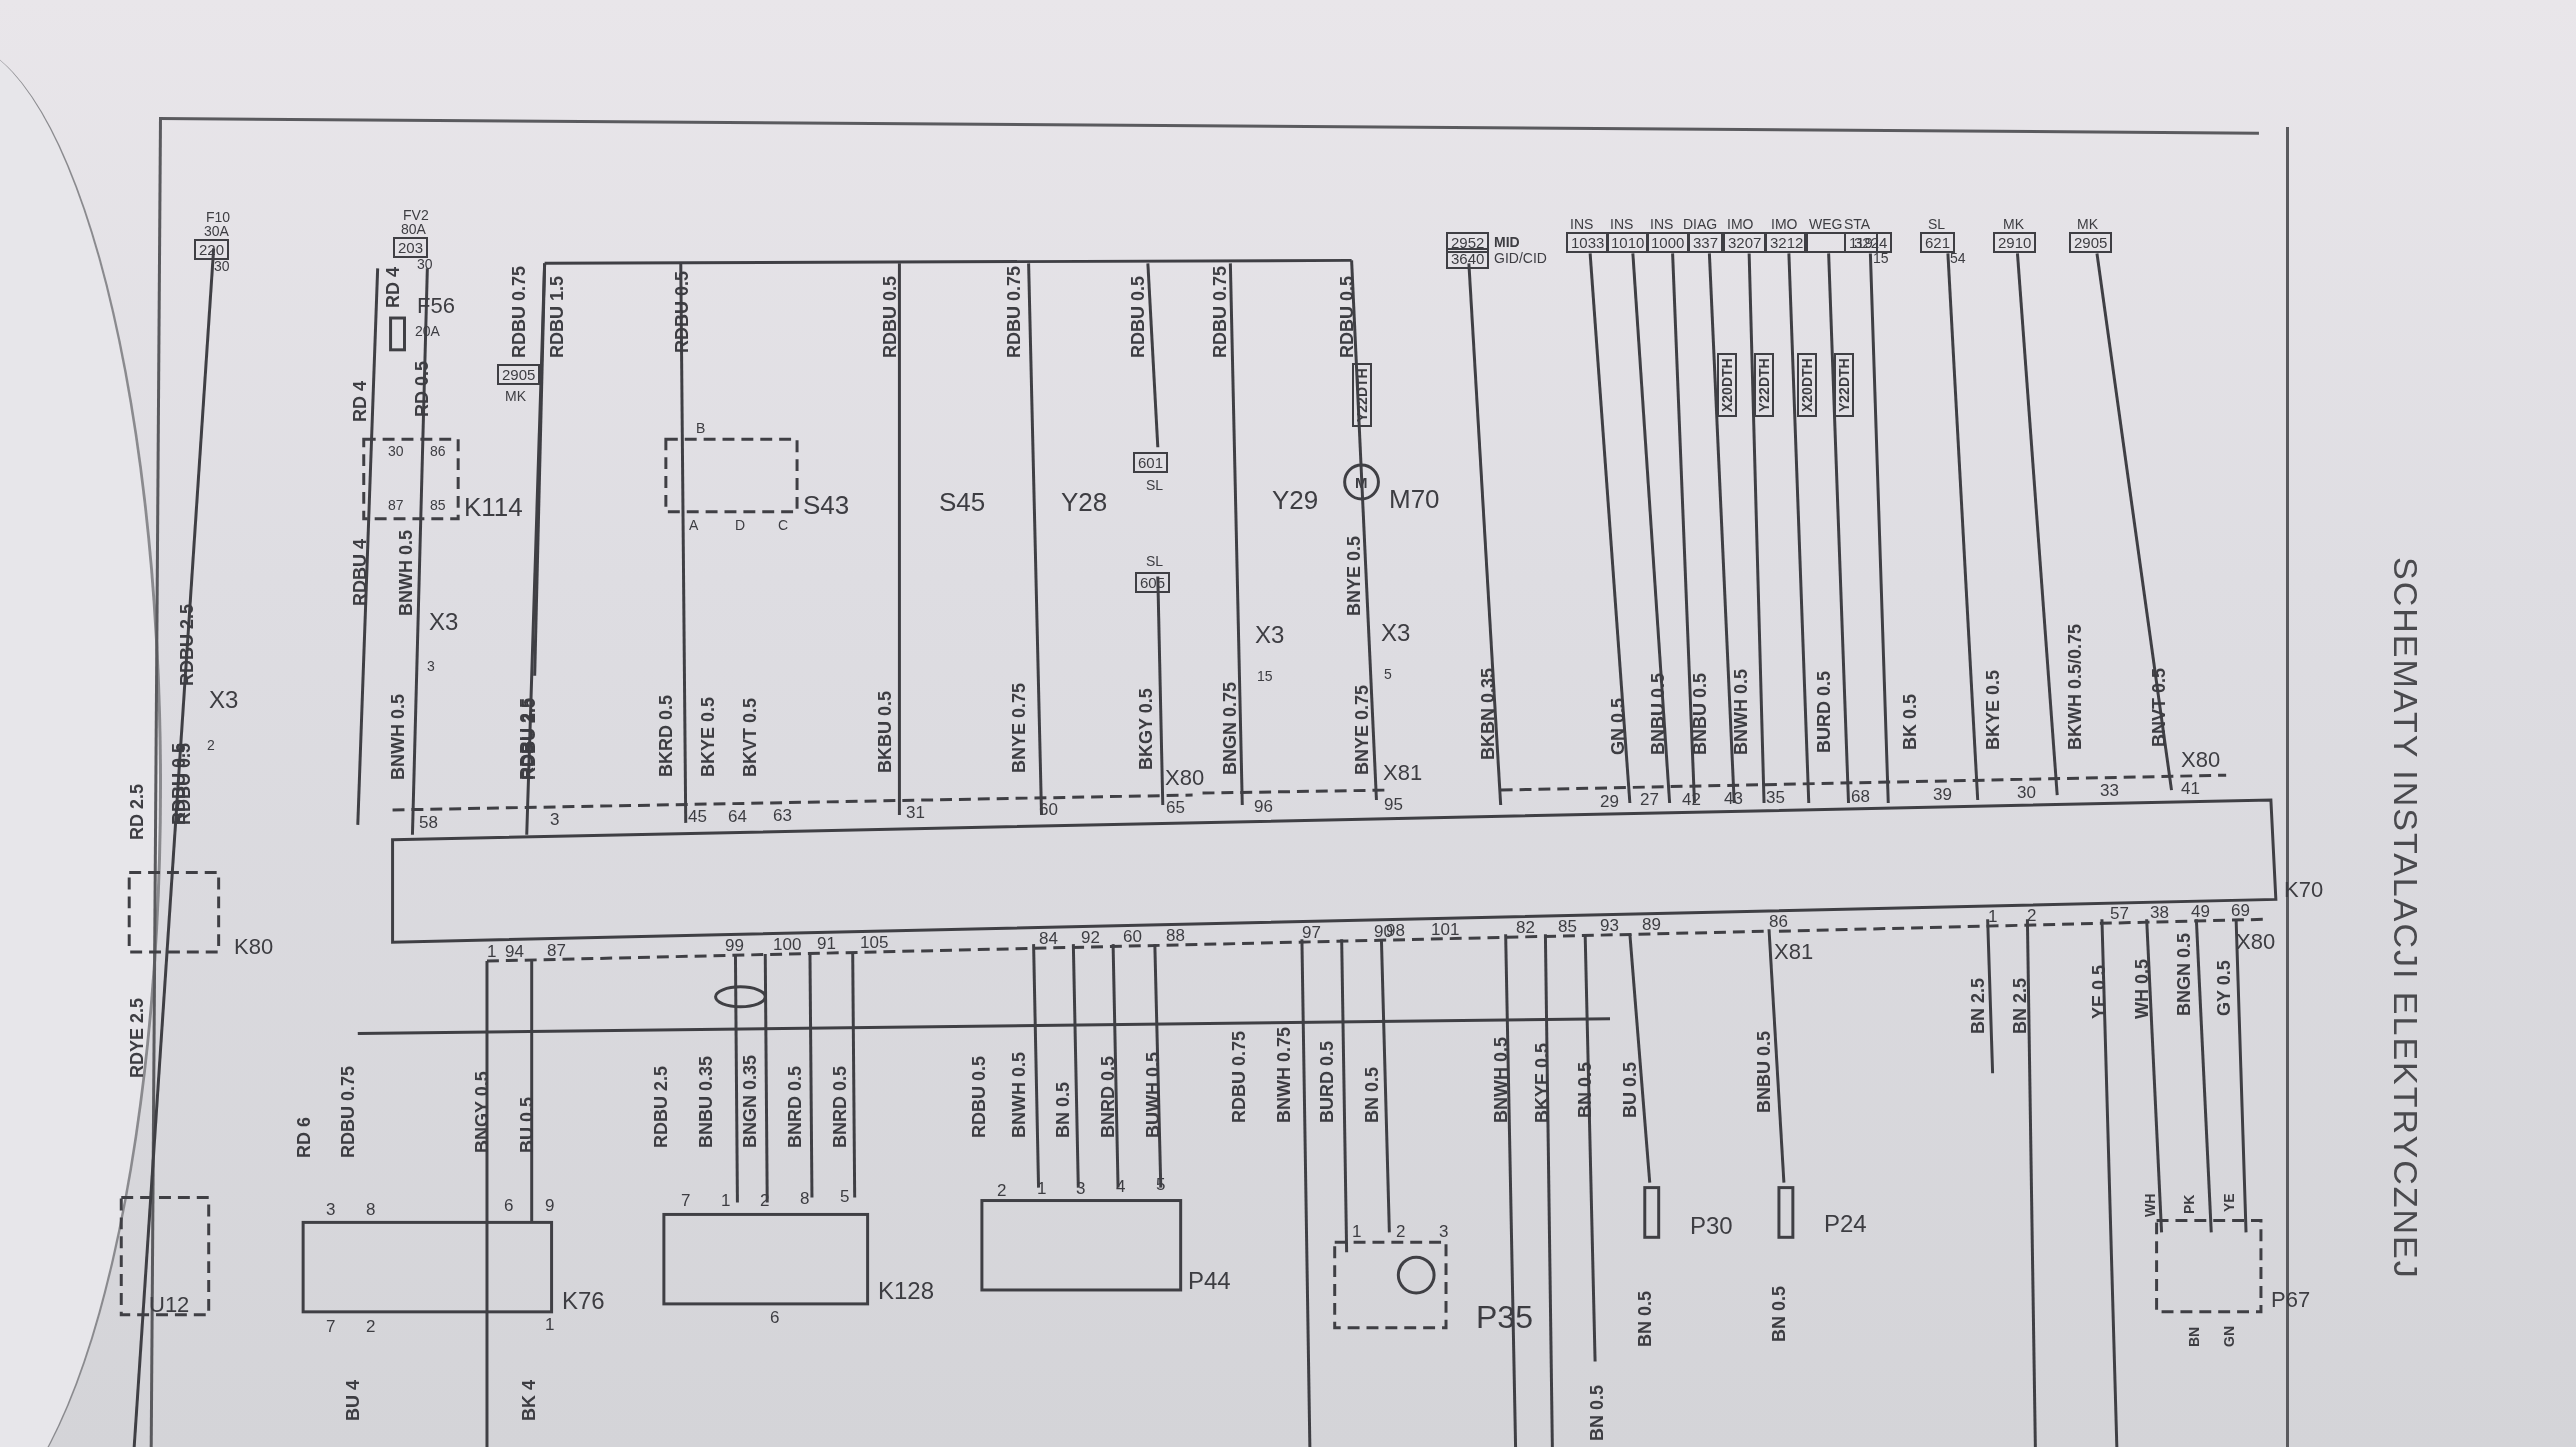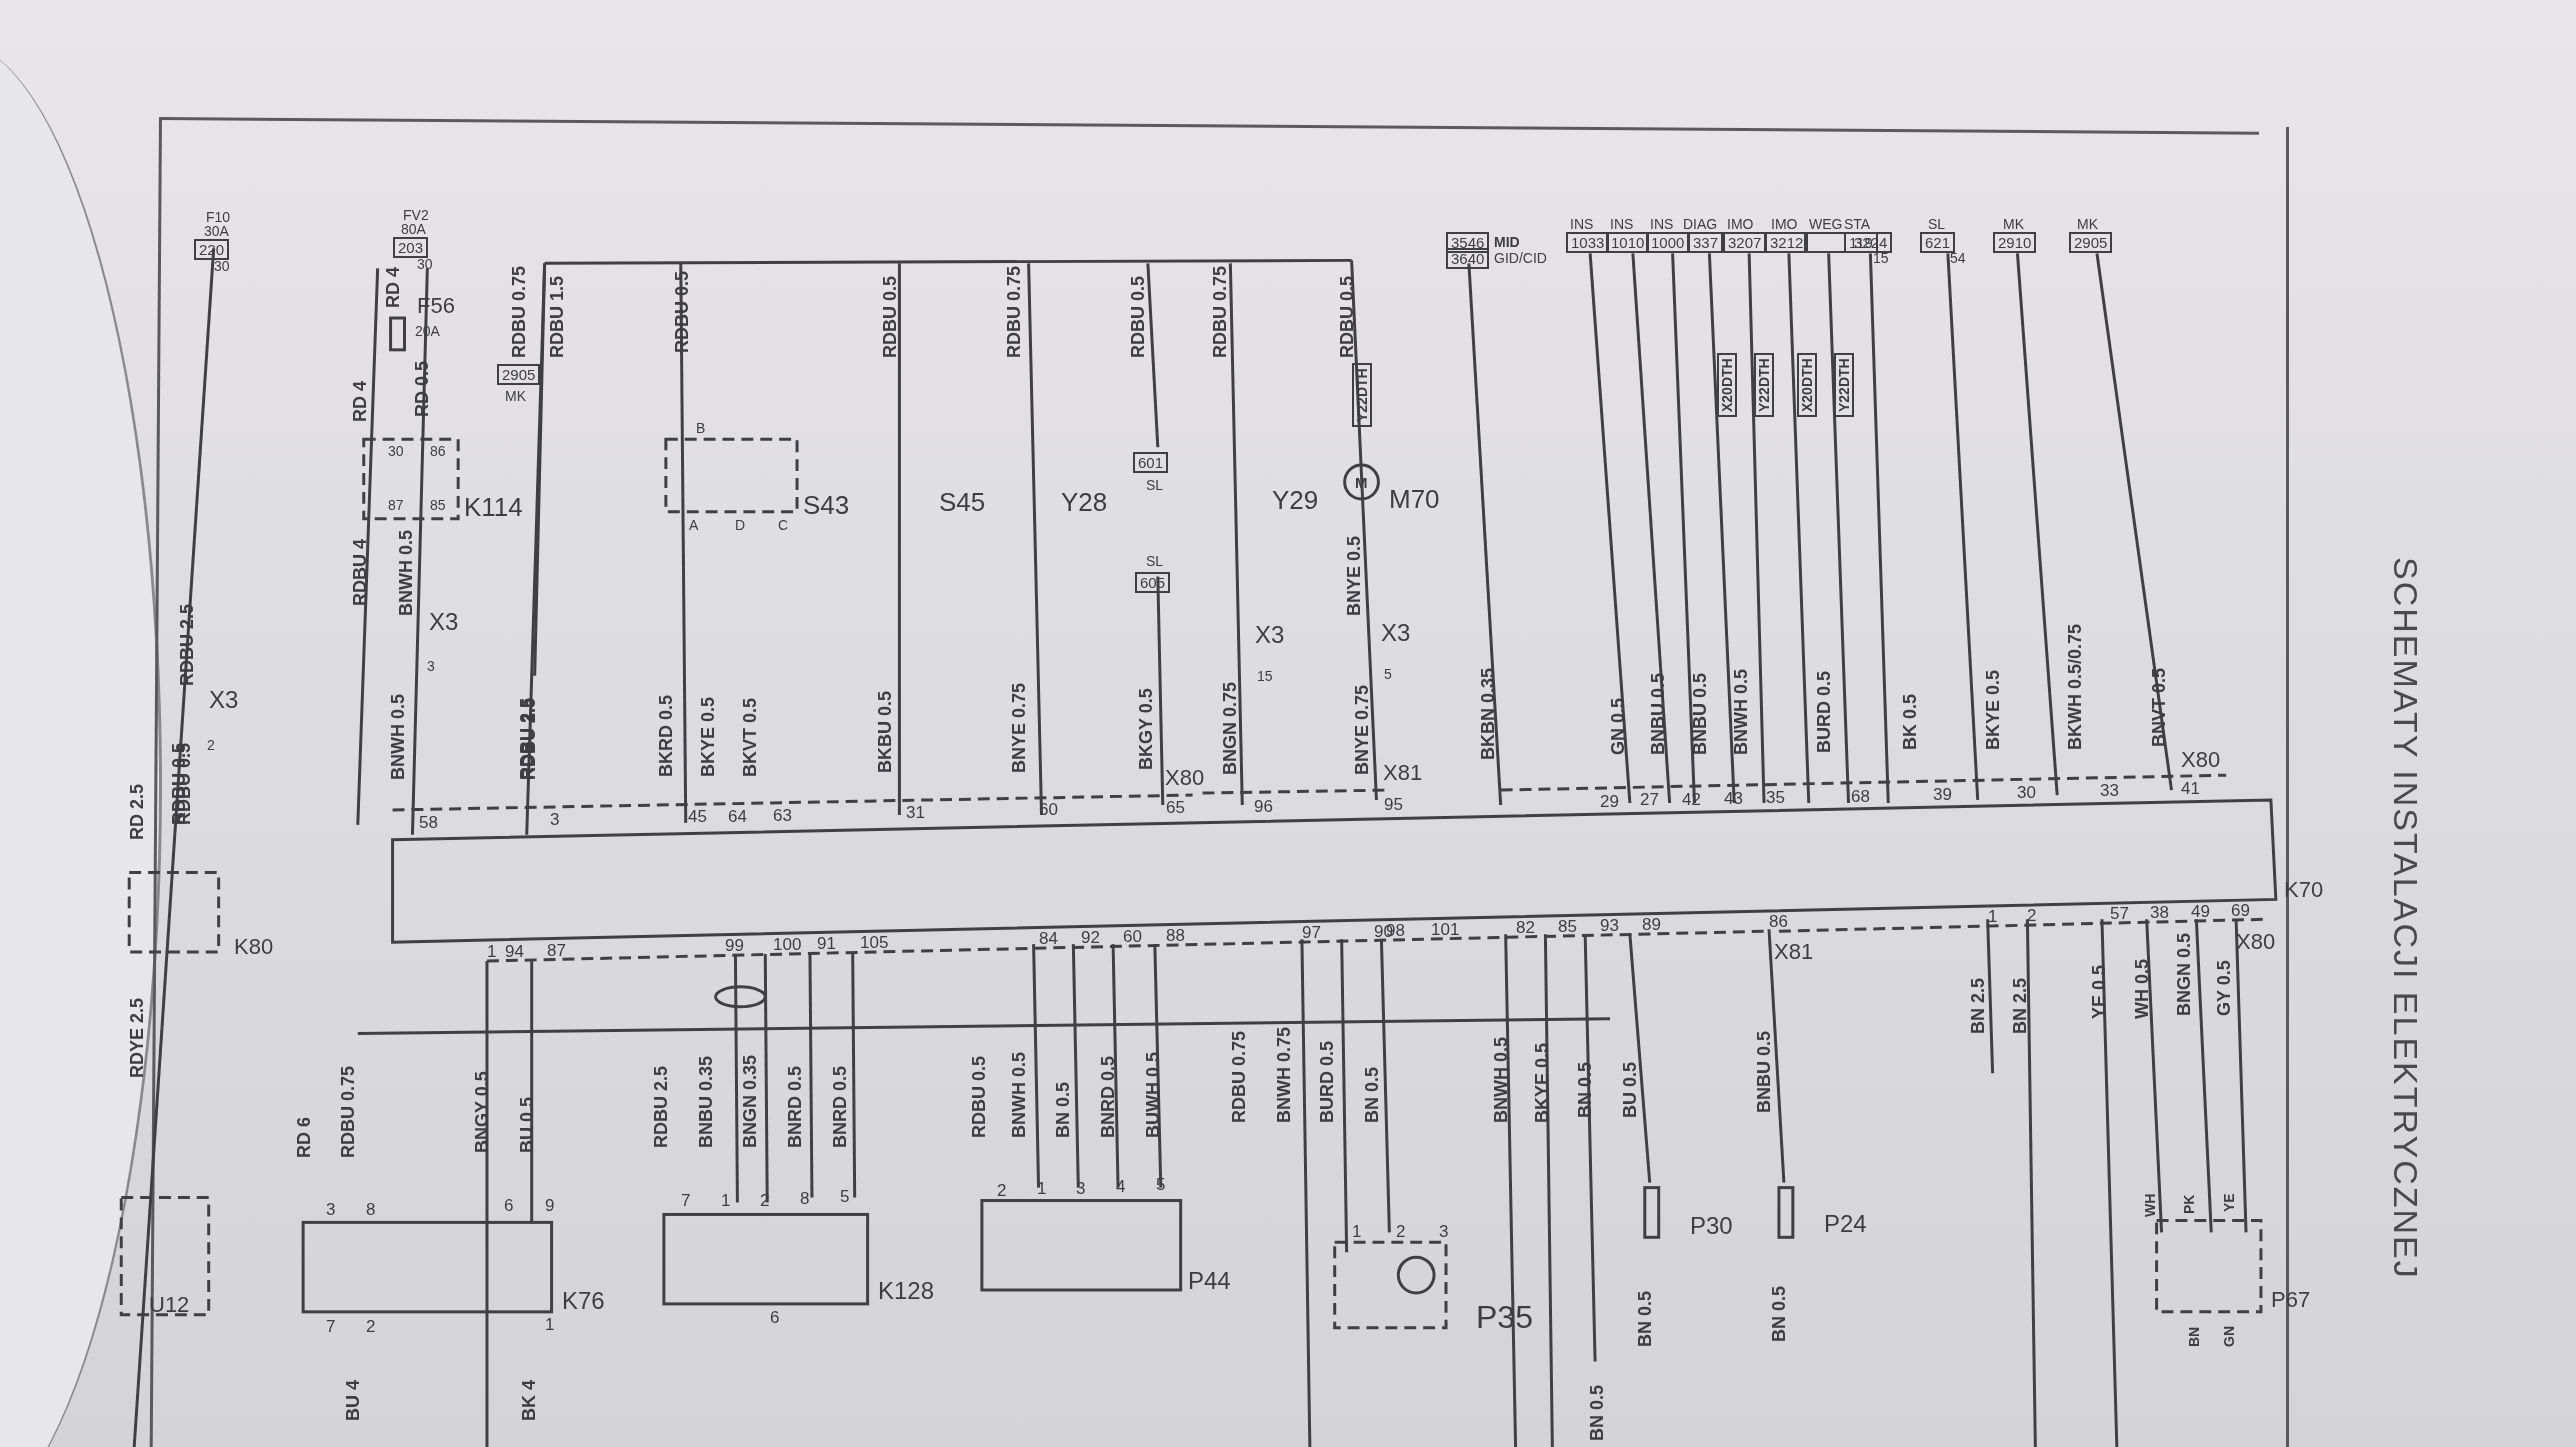--- a/index.html
+++ b/index.html
@@ -128,21 +128,21 @@
   <div class="small" style="left:401px;top:221px;">80A</div>
   <div class="tag" style="left:393px;top:237px;">203</div>
   <div class="small" style="left:417px;top:256px;">30</div>
 
   <div class="comp" style="left:417px;top:293px;font-size:22px;">F56</div>
   <div class="small" style="left:415px;top:323px;">20A</div>
 
   <div class="tag" style="left:497px;top:364px;">2905</div>
   <div class="small" style="left:505px;top:388px;">MK</div>
 
-  <div class="tag" style="left:1446px;top:232px;">3546</div>
+  <div class="tag" style="left:1446px;top:232px;">2952</div>
   <div class="small" style="left:1494px;top:234px;font-weight:bold;">MID</div>
   <div class="tag" style="left:1446px;top:248px;">3640</div>
   <div class="small" style="left:1494px;top:250px;">GID/CID</div>
 
   <div>
     <div class="small" style="left:1570px;top:216px;">INS</div>
     <div class="tag" style="left:1566px;top:232px;">1033</div>
     <div class="small" style="left:1610px;top:216px;">INS</div>
     <div class="tag" style="left:1606px;top:232px;">1010</div>
     <div class="small" style="left:1650px;top:216px;">INS</div>

